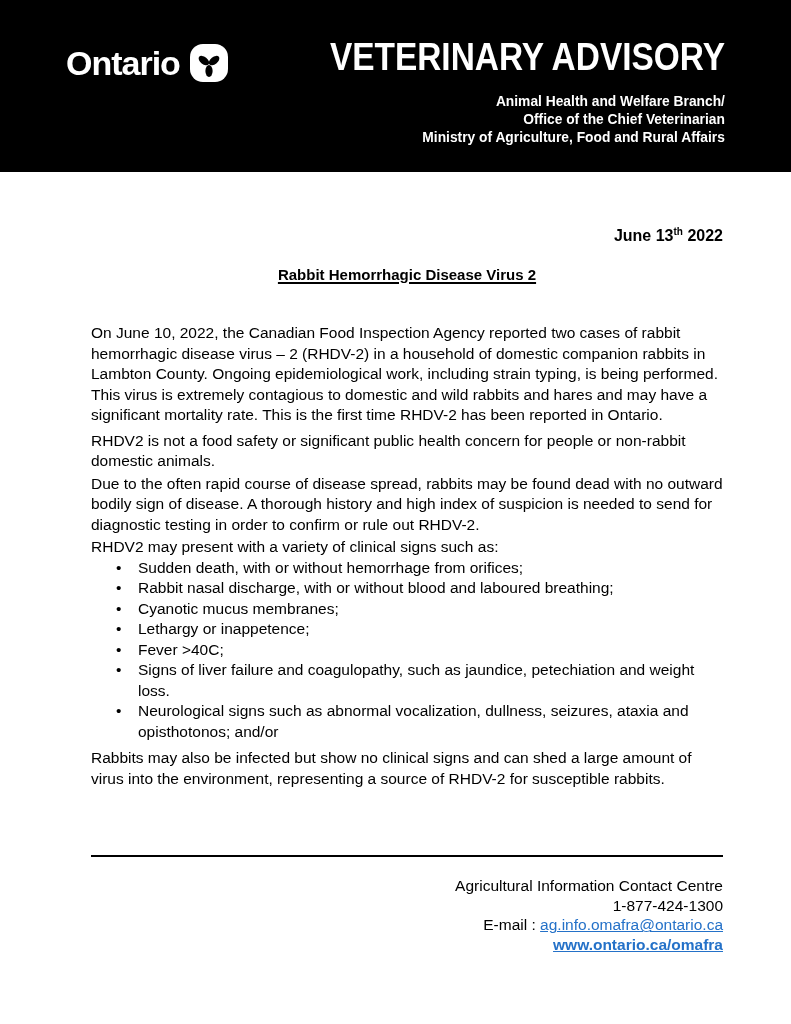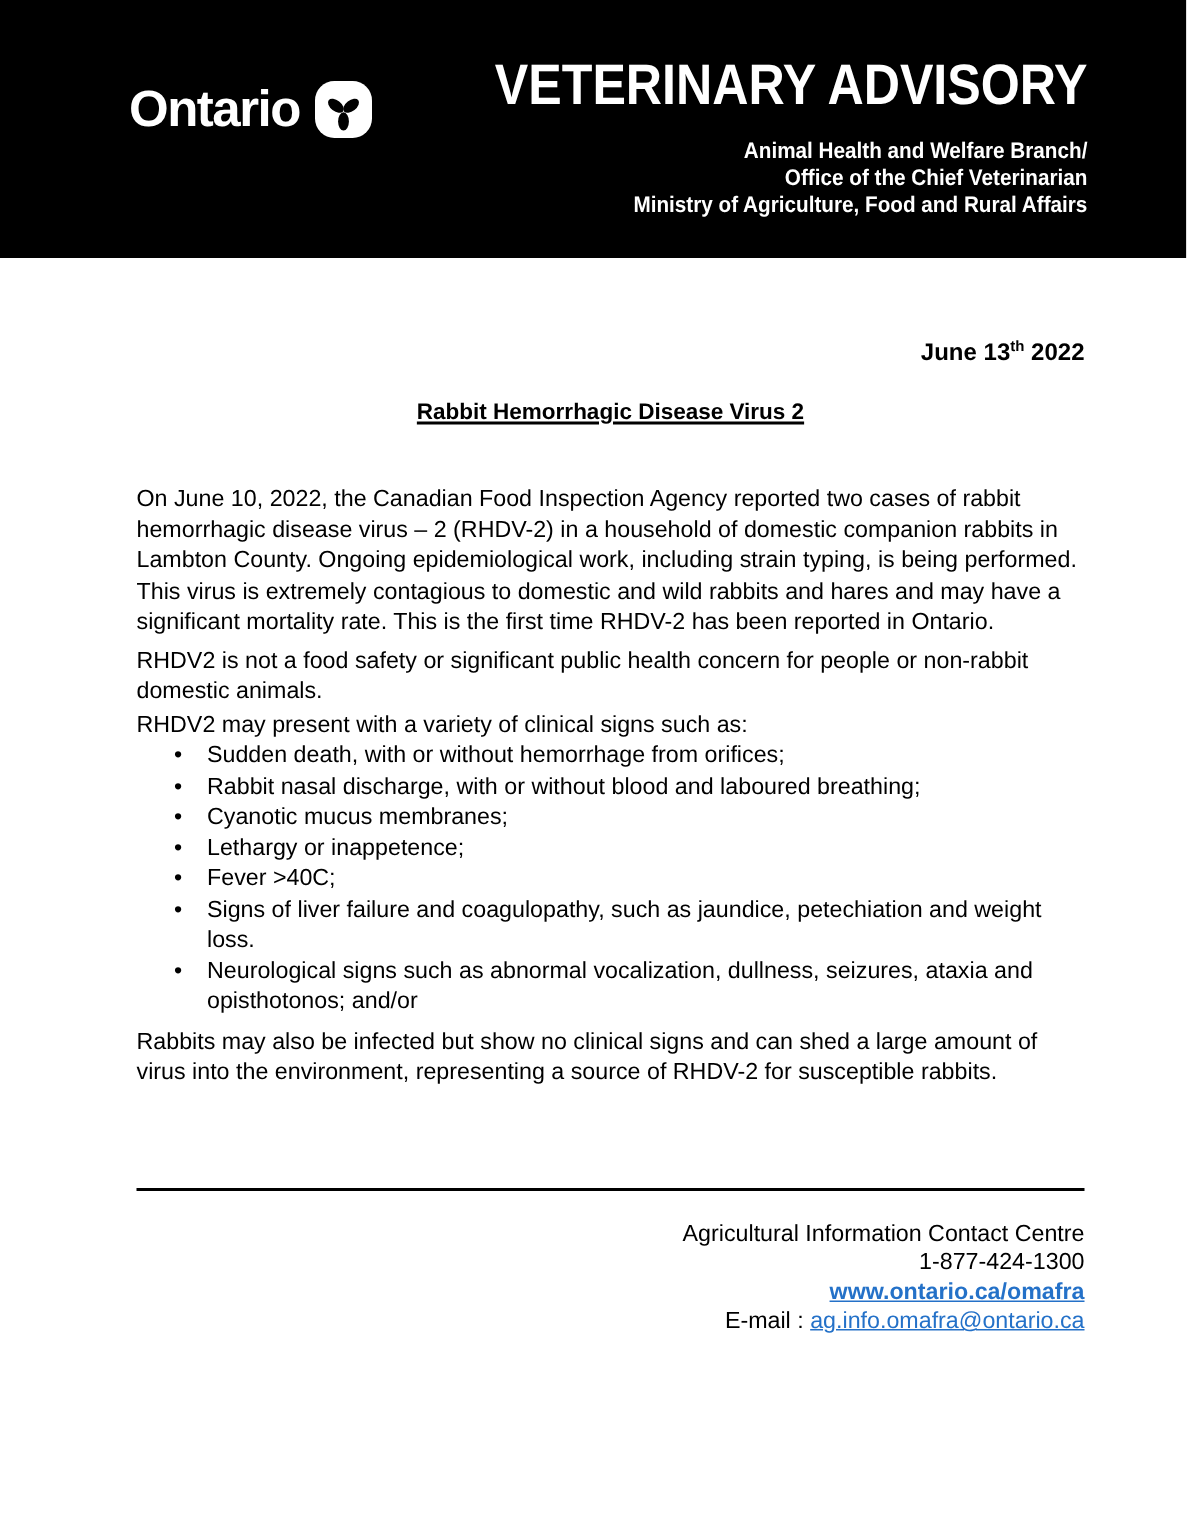--- a/index.html
+++ b/index.html
@@ -12,22 +12,22 @@
     color:#000000;
   }
   
   .header{
     position:relative;
     width:791px;height:172px;
     background:#000000;
     color:#ffffff;
   }
   .logo{
-    position:absolute;left:66px;top:54px;
-    display:flex;align-items:center;gap:10px;margin-left:20px;
+    position:absolute;left:66px;top:44px;
+    display:flex;align-items:center;gap:10px;
   }
   .wordmark{
     font-size:34px;font-weight:bold;letter-spacing:-1px;line-height:1;
   }
   .badge svg{display:block;}
   .masthead{
     position:absolute;right:66px;top:38px;
     text-align:right;
   }
   .masthead-title{
@@ -127,38 +127,39 @@
   <main class="content">
 
     <div class="date"><span>June 13</span><sup>th</sup><span> 2022</span></div>
 
     <h2 class="doc-title">Rabbit Hemorrhagic Disease Virus 2</h2>
 
     <p class="p1">On June 10, 2022, the Canadian Food Inspection Agency reported two cases of rabbit hemorrhagic disease virus – 2 (RHDV-2) in a household of domestic companion rabbits in Lambton County. Ongoing epidemiological work, including strain typing, is being performed. This virus is extremely contagious to domestic and wild rabbits and hares and may have a significant mortality rate. This is the first time RHDV-2 has been reported in Ontario.</p>
 
     <p class="p2">RHDV2 is not a food safety or significant public health concern for people or non-rabbit domestic animals.</p>
 
+    <p class="p3">Due to the often rapid course of disease spread, rabbits may be found dead with no outward bodily sign of disease. A thorough history and high index of suspicion is needed to send for diagnostic testing in order to confirm or rule out RHDV-2.</p>
 
     <p class="lead">RHDV2 may present with a variety of clinical signs such as:</p>
 
     <ul class="signs">
       <li>Sudden death, with or without hemorrhage from orifices;</li>
       <li>Rabbit nasal discharge, with or without blood and laboured breathing;</li>
       <li>Cyanotic mucus membranes;</li>
       <li>Lethargy or inappetence;</li>
       <li>Fever &gt;40C;</li>
       <li>Signs of liver failure and coagulopathy, such as jaundice, petechiation and weight loss.</li>
       <li>Neurological signs such as abnormal vocalization, dullness, seizures, ataxia and opisthotonos; and/or</li>
     </ul>
 
     <p class="final">Rabbits may also be infected but show no clinical signs and can shed a large amount of virus into the environment, representing a source of RHDV-2 for susceptible rabbits.</p>
 
     <hr class="divider">
 
     <div class="footer">
       <div>Agricultural Information Contact Centre</div>
       <div>1-877-424-1300</div>
+      <div><span>E-mail : </span><a class="link" href="#">ag.info.omafra@ontario.ca</a></div>
       <div><a class="link bold" href="#">www.ontario.ca/omafra</a></div>
-      <div><span>E-mail : </span><a class="link" href="#">ag.info.omafra@ontario.ca</a></div>
     </div>
 
   </main>
 </div>
 
 </body></html>

